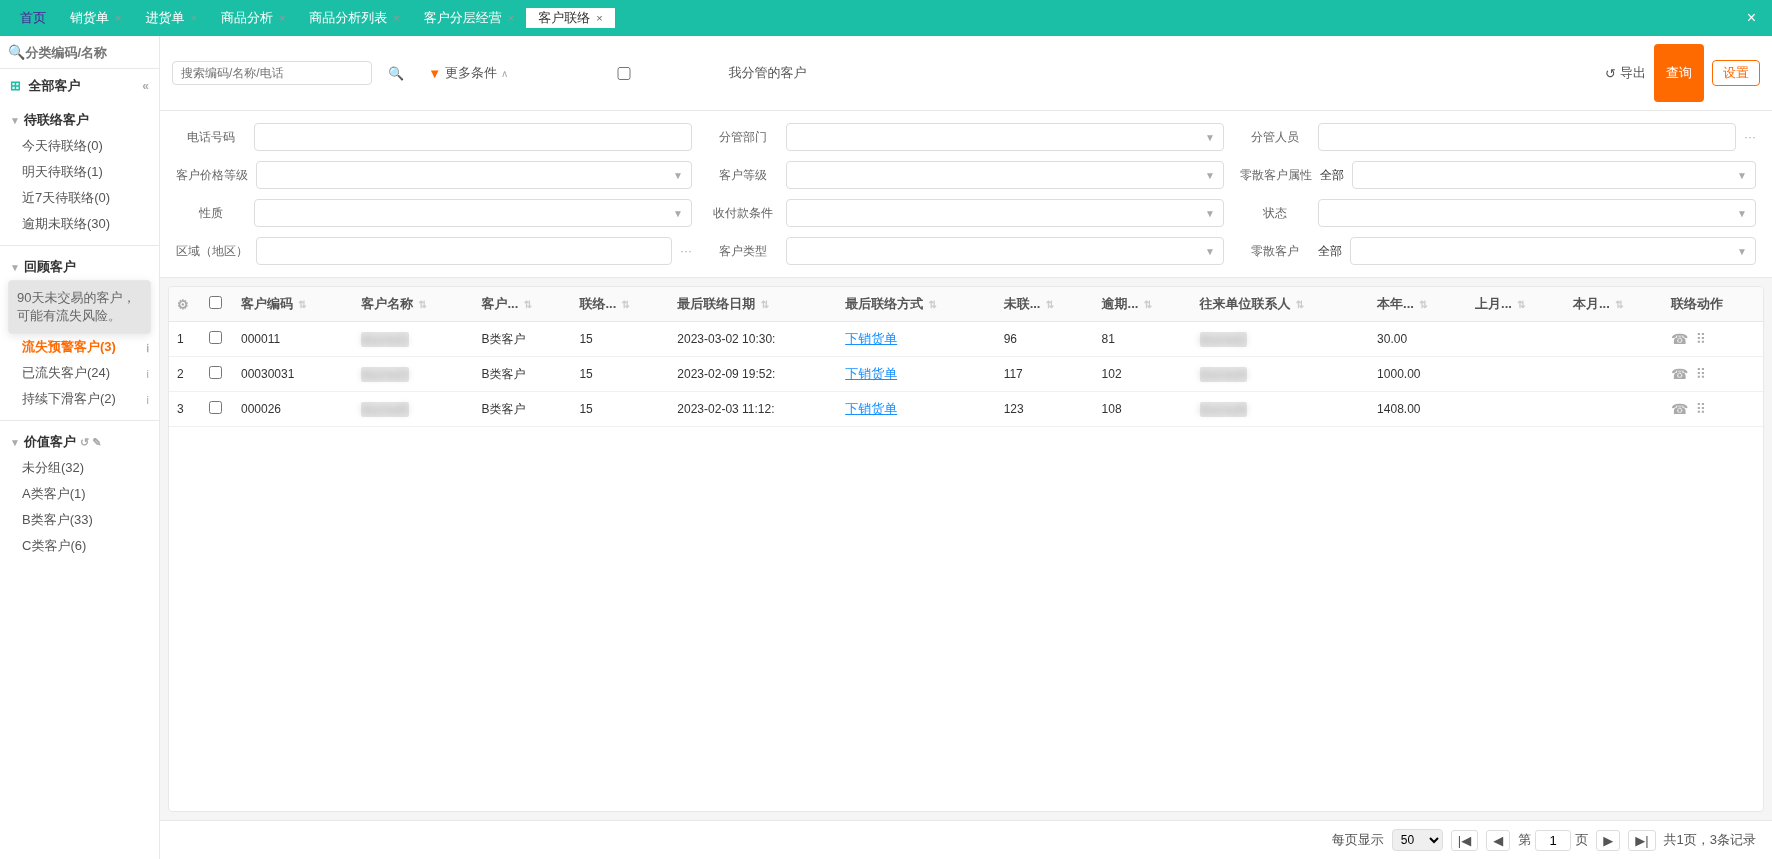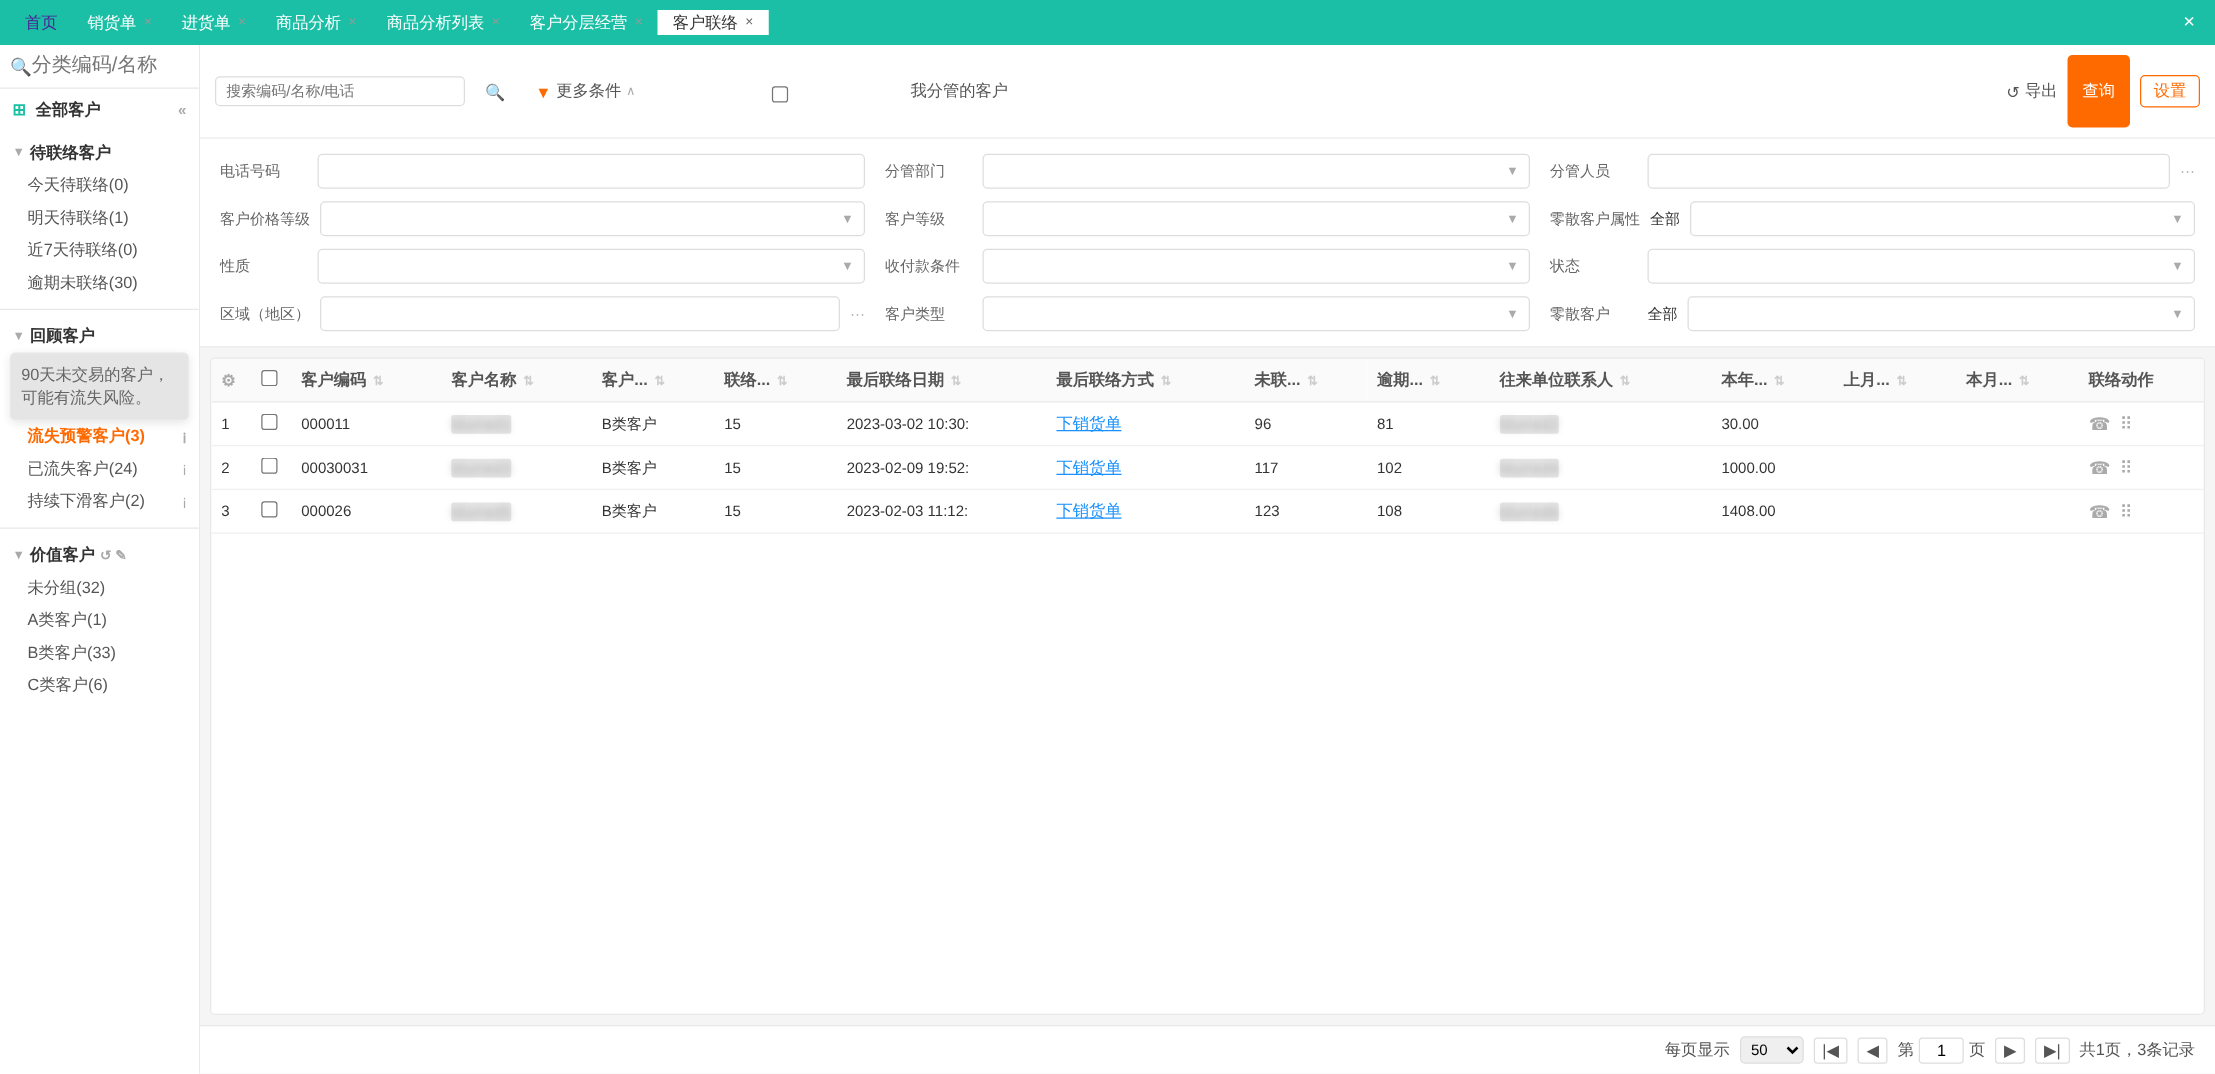--- a/index.html
+++ b/index.html
@@ -25,21 +25,21 @@
 
     
     .sidebar {
       width: 160px; background: #fff; border-right: 1px solid #e8e8e8;
       display: flex; flex-direction: column; overflow-y: auto; flex-shrink: 0;
     }
     .sidebar-search {
       display: flex; align-items: center; padding: 8px; border-bottom: 1px solid #e8e8e8;
     }
     .sidebar-search input {
-      flex: 1; border: none; outline: none; font-size: 16px; background: transparent;
+      flex: 1; border: none; outline: none; font-size: 13px; background: transparent; font-weight: bold;
     }
     .sidebar-search .search-icon { color: #aaa; font-size: 14px; }
     .sidebar-header {
       display: flex; align-items: center; padding: 8px 10px; font-weight: bold;
       color: #333; justify-content: space-between; cursor: pointer;
     }
     .sidebar-header .all-icon { color: #1abfa5; margin-right: 4px; }
     .sidebar-header .collapse-icon { color: #aaa; font-size: 12px; }
     .sidebar-section { padding: 4px 0; }
     .sidebar-section-title {
@@ -71,33 +71,33 @@
       border: 1px solid #ddd; border-radius: 4px; padding: 4px 8px; font-size: 12px;
       width: 200px; outline: none;
     }
     .toolbar-btn {
       display: flex; align-items: center; gap: 4px; padding: 4px 8px; border: none;
       background: transparent; cursor: pointer; color: #555; font-size: 12px;
     }
     .toolbar-btn .icon { color: #ff6a00; }
     .toolbar-btn.orange { background: #ff6a00; color: #fff; border-radius: 4px; padding: 20px 12px; }
     .toolbar-btn.settings { background: #fff; color: #ff6a00; border: 1px solid #ff6a00; border-radius: 4px; padding: 3px 10px; font-size: 12px; }
-    .checkbox-label { display: flex; align-items: flex-end; gap: 4px; font-size: 12px; color: #555; cursor: pointer; }
+    .checkbox-label { display: flex; align-items: center; gap: 4px; font-size: 12px; color: #555; cursor: pointer; }
     .spacer { flex: 1; }
     .export-btn { display: flex; align-items: center; gap: 4px; color: #555; font-size: 12px; cursor: pointer; }
 
     
     .filter-panel {
       background: #fff; padding: 12px 16px; border-bottom: 1px solid #e8e8e8;
     }
     .filter-row { display: flex; align-items: center; margin-bottom: 10px; gap: 16px; }
     .filter-field {
       display: flex; align-items: center; gap: 8px; flex: 1;
     }
-    .filter-label { color: #666; font-size: 12px; white-space: nowrap; min-width: 70px; text-align: left; }
+    .filter-label { color: #666; font-size: 12px; white-space: nowrap; min-width: 70px; text-align: center; }
     .filter-input {
       flex: 1; border: 1px solid #ddd; border-radius: 4px; padding: 4px 8px;
       font-size: 12px; outline: none; height: 28px;
     }
     .filter-select {
       flex: 1; border: 1px solid #ddd; border-radius: 4px; padding: 4px 8px;
       font-size: 12px; outline: none; height: 28px; background: #fff;
       display: flex; align-items: center; justify-content: space-between; cursor: pointer;
     }
     .filter-select .chevron { color: #aaa; font-size: 10px; }

